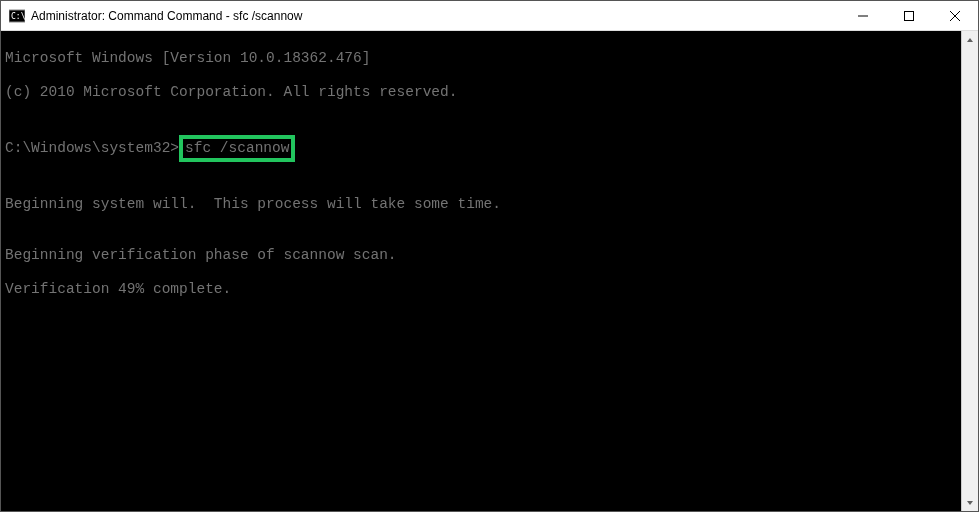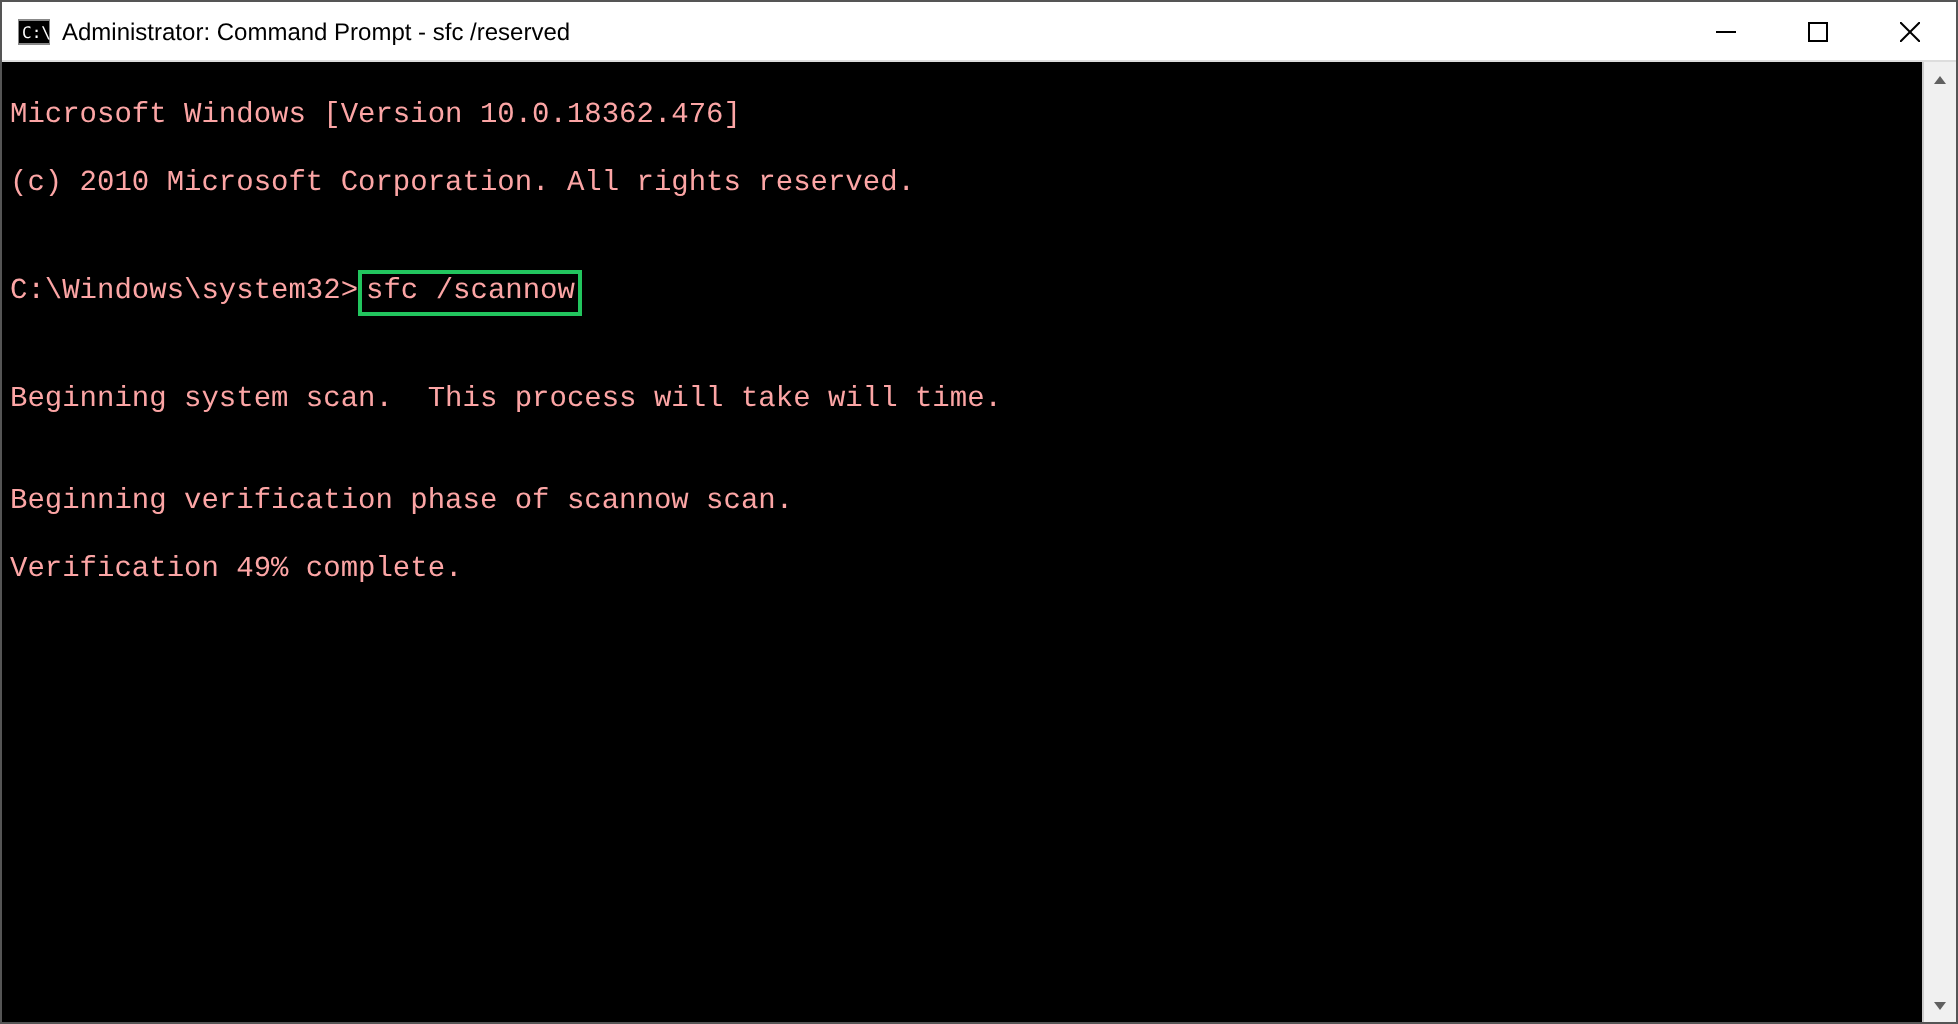--- a/index.html
+++ b/index.html
@@ -68,38 +68,38 @@
       height: 10px;
     }
     .content-area {
       flex: 1;
       display: flex;
       background: #000;
     }
     .terminal {
       flex: 1;
       background: #000;
-      color: #fca5a5;
+      color: #737373;
       font-family: Consolas, 'Courier New', monospace;
       font-size: 14.5px;
       line-height: 17px;
       padding: 2px 4px;
       white-space: pre;
       overflow: hidden;
       border-radius: 27px;
     }
     .terminal .line {
       display: block;
     }
     .prompt-line {
       display: flex;
       align-items: center;
     }
     .highlight-box {
-      border: 2px solid #22c55e;
+      border: 4px solid #22c55e;
       padding: 1px 2px;
       display: inline-block;
     }
     .scrollbar {
       width: 17px;
       background: #f0f0f0;
       display: flex;
       flex-direction: column;
       border-left: 1px solid #ccc;
     }
@@ -125,21 +125,21 @@
 <body>
 
 <div class="window">
   <div class="titlebar">
     <span class="title-icon">
       <svg viewBox="0 0 16 16">
         <rect x="0" y="2" width="16" height="12" fill="#000" stroke="#888" stroke-width="1"></rect>
         <text x="2" y="11" font-size="8" fill="#fff" font-family="monospace">C:\</text>
       </svg>
     </span>
-    <span class="title-text">Administrator: Command Prompt - sfc  /reserved</span>
+    <span class="title-text">Administrator: Command Command - sfc  /scannow</span>
     <div class="window-controls">
       <button class="win-btn">
         <svg viewBox="0 0 10 10">
             <line x1="0" y1="5" x2="10" y2="5" stroke="#000" stroke-width="1"></line>
           </svg>
       </button>
       <button class="win-btn">
         <svg viewBox="0 0 10 10">
             <rect x="0.5" y="0.5" width="9" height="9" fill="none" stroke="#000" stroke-width="1"></rect>
           </svg>
@@ -153,21 +153,21 @@
     </div>
   </div>
 
   <div class="content-area">
     <div class="terminal">
 <span class="line">Microsoft Windows [Version 10.0.18362.476]</span>
 <span class="line">(c) 2010 Microsoft Corporation. All rights reserved.</span>
 <span class="line"></span>
 <span class="line prompt-line"><span>C:\Windows\system32&gt;</span><span class="highlight-box"><span>sfc /scannow</span></span></span>
 <span class="line"></span>
-<span class="line">Beginning system scan.  This process will take will time.</span>
+<span class="line">Beginning system will.  This process will take some time.</span>
 <span class="line"></span>
 <span class="line">Beginning verification phase of scannow scan.</span>
 <span class="line">Verification 49% complete.</span>
     </div>
 
     <div class="scrollbar">
       <button class="scroll-btn">
         <svg viewBox="0 0 8 8">
             <polygon points="4,2 7,6 1,6" fill="#606060"></polygon>
           </svg>

